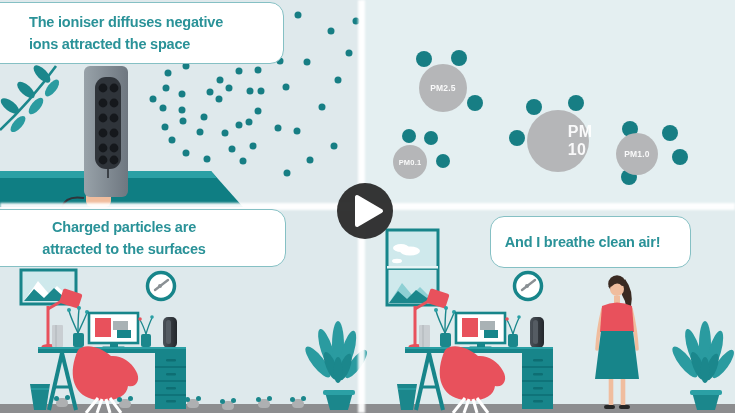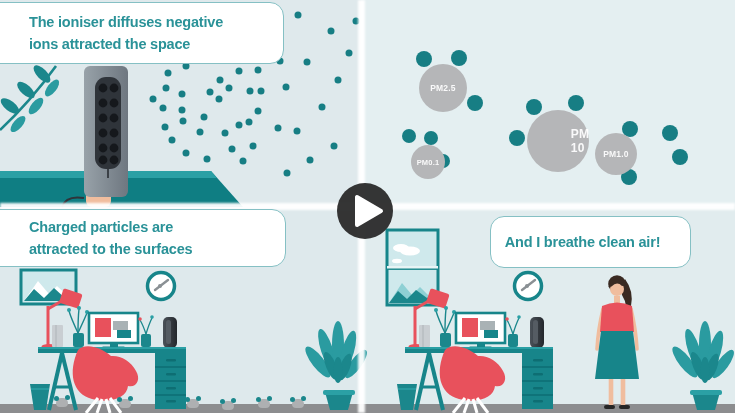--- a/index.html
+++ b/index.html
@@ -29,21 +29,21 @@
     border:1.6px solid #85c0c4; border-radius:14px;
     color:#2a9298; font-weight:700; font-size:14.5px; line-height:1.5;
     letter-spacing:-0.2px; box-sizing:border-box;
   }
   .bubble p{margin:0;}
   .bubble-tl{left:-18px;top:2px;width:302px;height:62px;padding:9px 0 0 46px;}
   .bubble-tl p{width:218px;}
   .bubble-tr{left:487px;top:4px;width:245px;height:74px;padding:8px 0 0 22px;}
   .bubble-tr p{width:212px;}
   .bubble-bl{left:-18px;top:209px;width:304px;height:58px;padding:7px 0 0 46px;}
-  .bubble-bl p{width:190px;}
+  .bubble-bl p{width:190px;text-align:center;}
   .bubble-br{left:490px;top:216px;width:201px;height:52px;padding:15px 16px 0 0;text-align:center;}
 
   .play-button{
     position:absolute;left:336px;top:182px;width:58px;height:58px;z-index:6;
     border:none;background:transparent;padding:0;cursor:pointer;
   }
 
   .ion{position:absolute;border-radius:50%;background:#177e84;transform:translate(-50%,-50%);}
   .pm{
     position:absolute;border-radius:50%;background:#b5b6b8;
@@ -314,34 +314,34 @@
   <div class="layer pm-layer" id="pm-layer">
       <div class="ion" style="left: 424px; top: 59px; width: 16px; height: 16px;"></div>
       <div class="ion" style="left: 459px; top: 58px; width: 16px; height: 16px;"></div>
       <div class="ion" style="left: 475px; top: 103px; width: 16px; height: 16px;"></div>
       <div class="pm" style="left: 443px; top: 88px; width: 48px; height: 48px;">
         <span style="font-size: 8.5px;">PM2.5</span>
       </div>
       <div class="ion" style="left: 409px; top: 136px; width: 14px; height: 14px;"></div>
       <div class="ion" style="left: 431px; top: 138px; width: 14px; height: 14px;"></div>
       <div class="ion" style="left: 443px; top: 161px; width: 14px; height: 14px;"></div>
-      <div class="pm" style="left: 428px; top: 162px; width: 34px; height: 34px;">
+      <div class="pm" style="left: 410px; top: 162px; width: 34px; height: 34px;">
         <span style="font-size: 7.5px;">PM0.1</span>
       </div>
       <div class="ion" style="left: 534px; top: 107px; width: 16px; height: 16px;"></div>
       <div class="ion" style="left: 576px; top: 103px; width: 16px; height: 16px;"></div>
       <div class="ion" style="left: 517px; top: 138px; width: 16px; height: 16px;"></div>
       <div class="pm" style="left: 558px; top: 141px; width: 62px; height: 62px;">
-        <span style="font-size: 12px; margin-left: 44px;">PM 10</span>
+        <span style="font-size: 16px; margin-left: 44px;">PM 10</span>
       </div>
       <div class="ion" style="left: 630px; top: 129px; width: 16px; height: 16px;"></div>
       <div class="ion" style="left: 670px; top: 133px; width: 16px; height: 16px;"></div>
       <div class="ion" style="left: 680px; top: 157px; width: 16px; height: 16px;"></div>
       <div class="ion" style="left: 629px; top: 177px; width: 16px; height: 16px;"></div>
-      <div class="pm" style="left: 616px; top: 154px; width: 42px; height: 42px;">
+      <div class="pm" style="left: 637px; top: 154px; width: 42px; height: 42px;">
         <span style="font-size: 8.5px;">PM1.0</span>
       </div>
     </div>
 
   <div class="divider v"></div>
   <div class="divider h"></div>
 
   <div class="bubble bubble-tl">
     <p>The ioniser diffuses negative ions attracted the space</p>
   </div>

